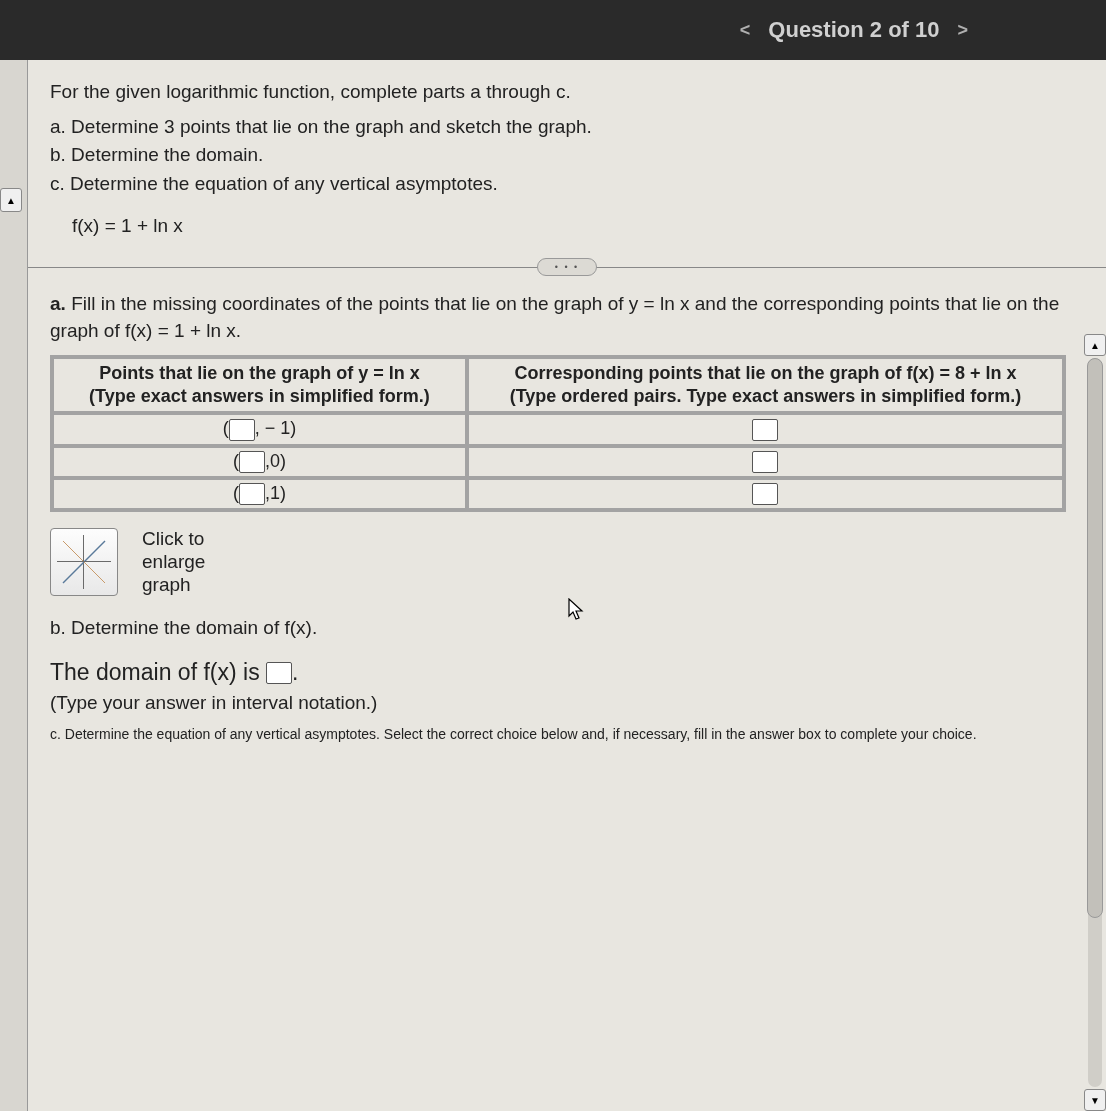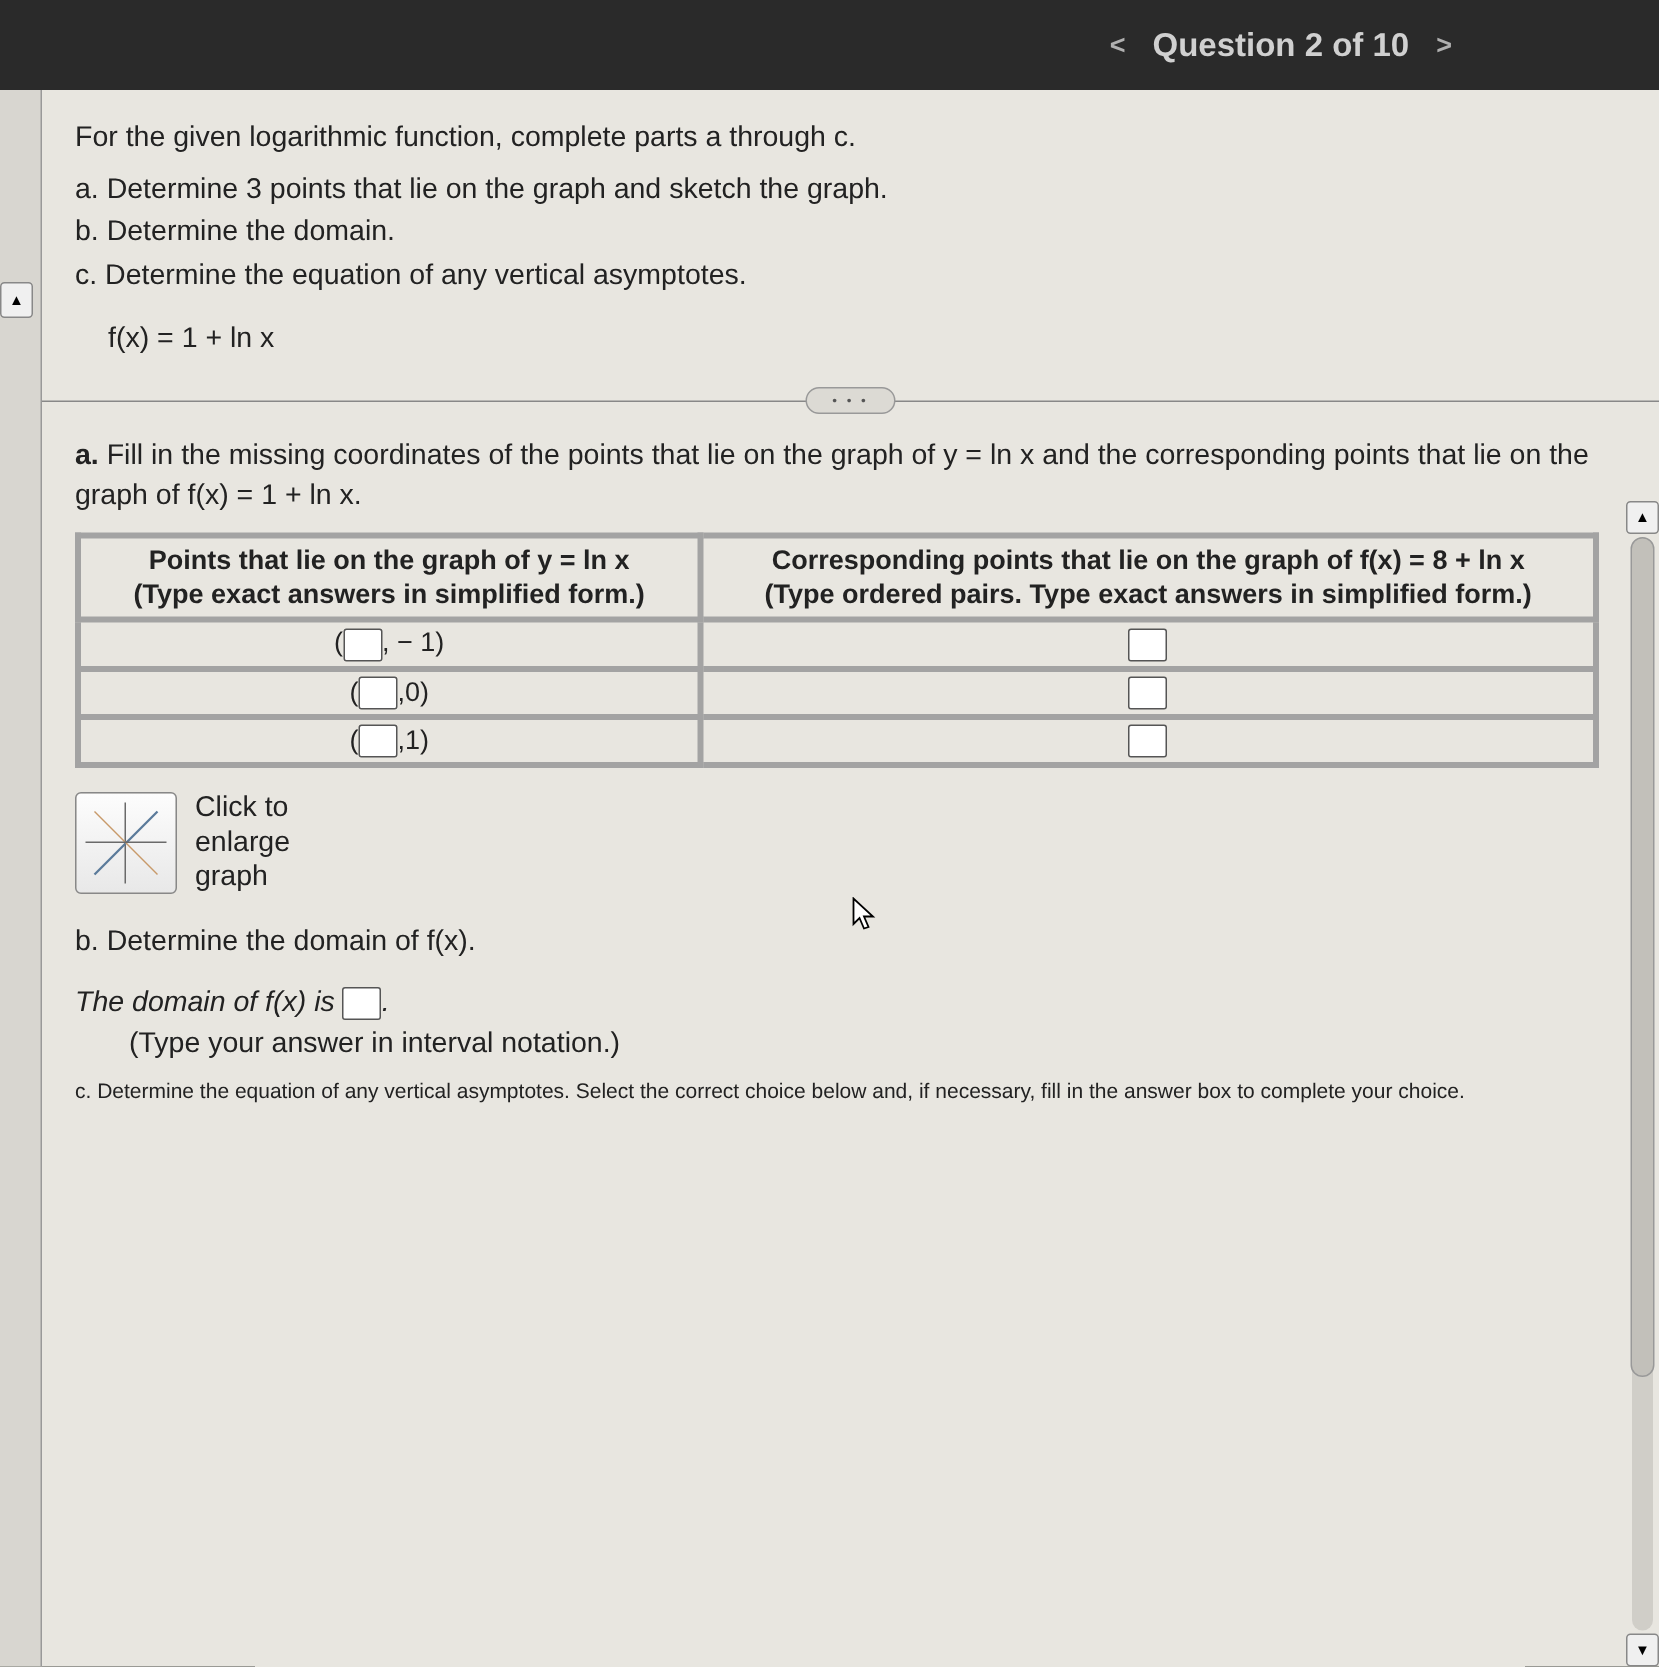--- a/index.html
+++ b/index.html
@@ -124,21 +124,21 @@
   width: 26px;
   height: 22px;
   border: 1px solid #555;
   background: #fff;
   vertical-align: middle;
   border-radius: 2px;
 }
 .graph-row {
   display: flex;
   align-items: center;
-  gap: 12px;
+  gap: 24px;
   margin: 16px 0 20px 0;
 }
 .graph-btn {
   width: 68px;
   height: 68px;
   background: linear-gradient(#fdfdfd, #e8e8e8);
   border: 1px solid #888;
   border-radius: 4px;
   display: flex;
   align-items: center;
@@ -155,22 +155,22 @@
   position: absolute;
   background: #6a6a6a;
 }
 .graph-icon::before { left:26px; top:0; width:1px; height:54px; }
 .graph-icon::after { left:0; top:26px; width:54px; height:1px; }
 .graph-curve {
   position:absolute; left:4px; top:4px; width:46px; height:46px;
 }
 .graph-label { font-size: 19px; color: #222; line-height: 1.2; }
 .partb { font-size: 19px; color:#222; margin: 10px 0 14px 0; }
-.domain-line { font-size: 19px; color:#222; line-height:1.7;font-style:italic; }
-.hint { font-size: 19px; color:#222;margin-left:36px; }
+.domain-line { font-size: 23px; color:#222; line-height:1.7; }
+.hint { font-size: 19px; color:#222; }
 .partc { font-size: 14px; color:#222; margin-top: 10px; line-height:1.45; }
 .right-scroll {
   position: absolute;
   right: 0;
   top: 274px;
   width: 22px;
   bottom: 0;
 }
 .scroll-arrow {
   width: 22px;

